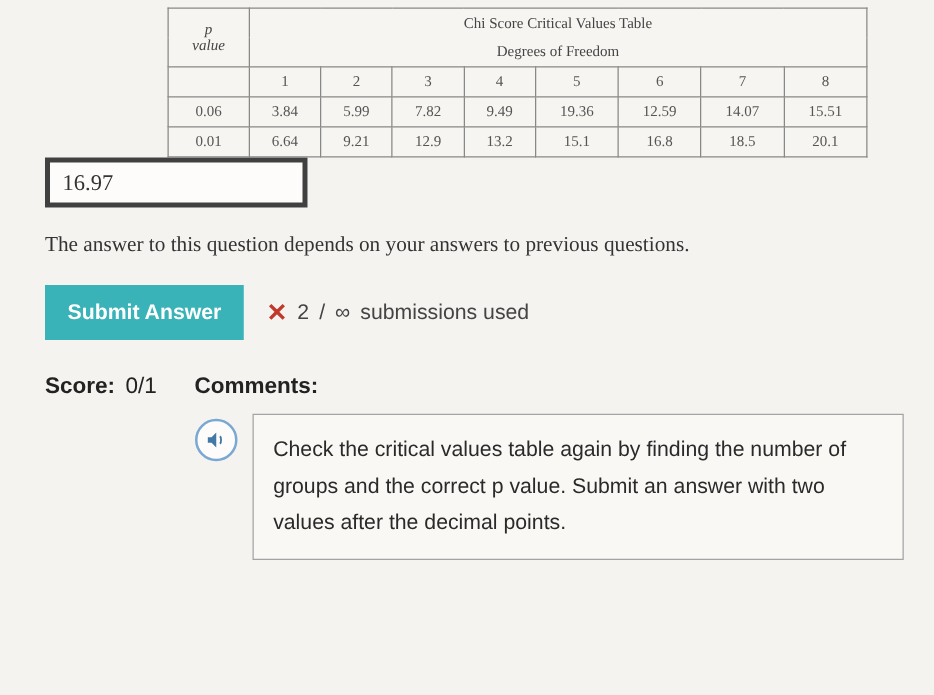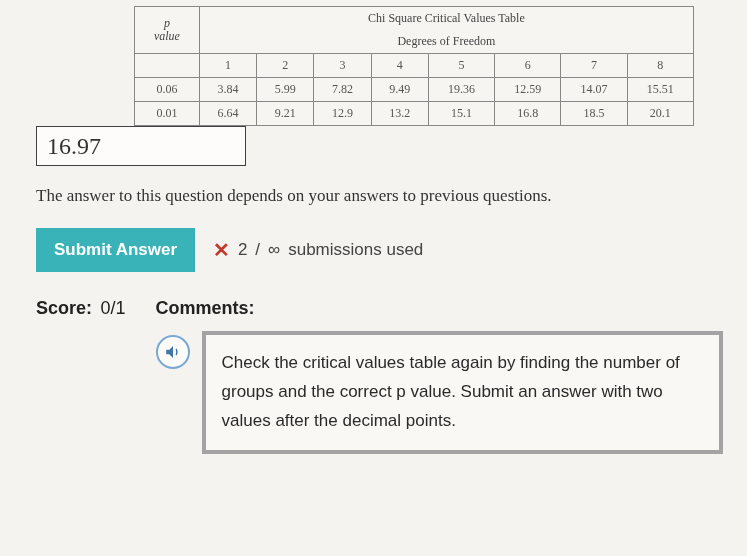--- a/index.html
+++ b/index.html
@@ -45,23 +45,23 @@
       font-size: 20px;
       line-height: 1.5;
       margin: 22px 0 18px 110px;
       color: #2a2a2a;
     }
     .question strong { font-weight: bold; }
     .answer-input {
       margin-left: 12px;
       width: 210px;
       height: 40px;
-      border: 1px solid #404040;
+      border: 4px solid #404040;
       background: #fdfcfa;
-      font-size: 24px;
+      font-size: 18px;
       padding: 0 10px;
       font-family: Georgia, serif;
       color: #333;
     }
     .depends-note {
       font-size: 17px;
       margin: 20px 0 22px 12px;
       color: #333;
       font-family: Liberation Serif, serif;
     }
@@ -113,21 +113,21 @@
       background: #fdfcfa;
       display: flex;
       align-items: center;
       justify-content: center;
       cursor: pointer;
       flex-shrink: 0;
       margin-top: 4px;
     }
     .audio-btn svg { width: 18px; height: 18px; }
     .comment-box {
-      border: 4px solid #a3a3a3;
+      border: 1px solid #a3a3a3;
       background: #faf8f5;
       padding: 14px 16px;
       font-size: 17px;
       line-height: 1.7;
       color: #2a2a2a;
       font-family: -apple-system, Helvetica, Arial, sans-serif;
       flex: 1;
     }
   </style>
 </head>
@@ -136,21 +136,21 @@
 <div class="page">
 
   <div class="table-wrap">
     <table class="crit">
       <tbody>
           <tr class="title-row">
         <th rowspan="2" class="p-header">
           <span>p</span><br>
           <span>value</span>
         </th>
-        <th colspan="8" style="border-bottom:none;">Chi Square Critical Values Table</th>
+        <th colspan="8" style="border-bottom:none;">Chi Score Critical Values Table</th>
       </tr>
       <tr class="title-row">
         <th colspan="8" style="border-top:none;">Degrees of Freedom</th>
       </tr>
       <tr>
         <th style="border-top:none;"></th>
         <th>1</th>
         <th>2</th>
         <th>3</th>
         <th>4</th>

